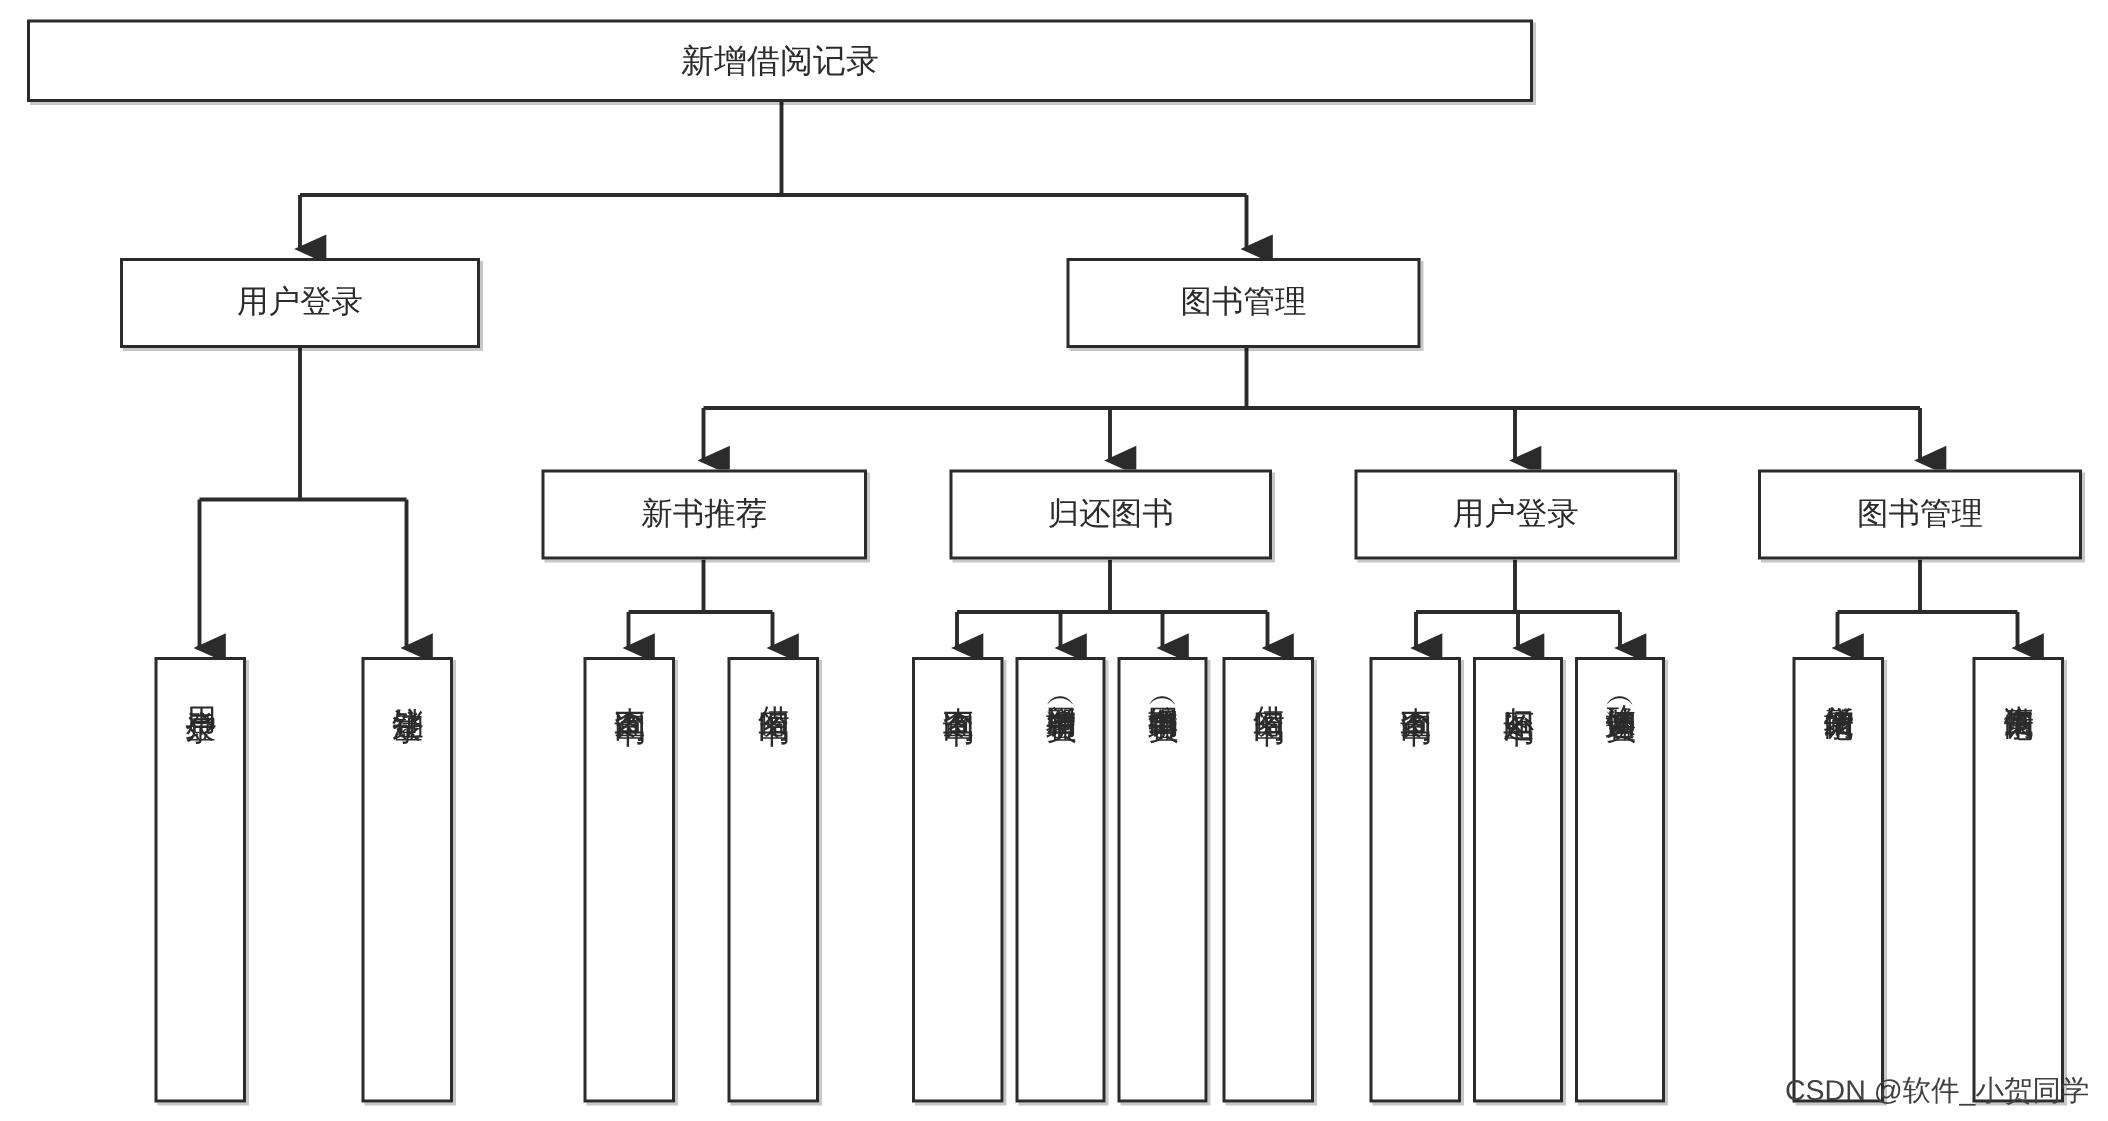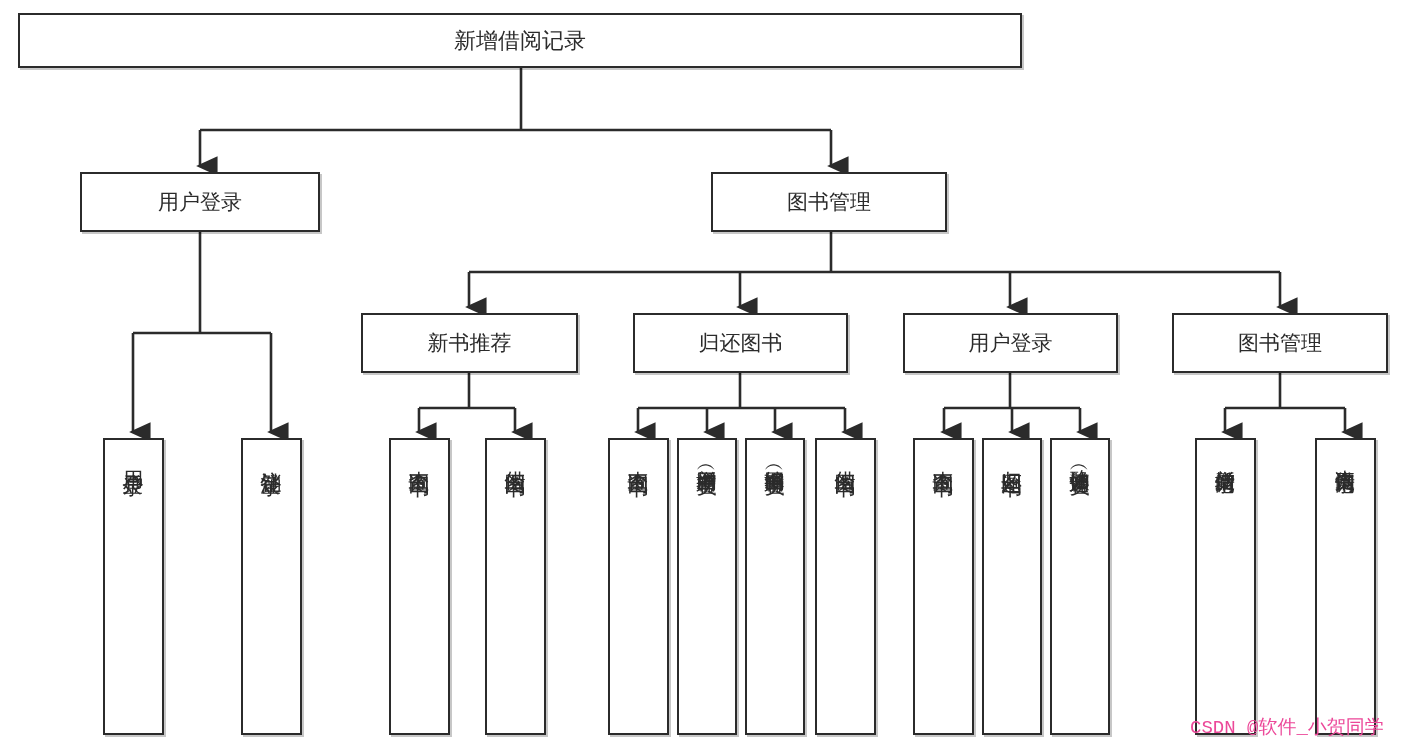--- a/index.html
+++ b/index.html
@@ -57,25 +57,24 @@
     font-size: 21px;
     letter-spacing: 2px;
     line-height: 1;
   }
   .node.vertical.tall-text .node-label {
     font-size: 20px;
     letter-spacing: 1px;
   }
   .watermark {
     position: absolute;
-    color: #ec4899;
+    color: #404040;
     font-size: 19px;
     white-space: nowrap;
     user-select: none;
-    font-family: Liberation Mono, monospace;
   }
 </style>
 </head>
 <body>
 
 <div id="canvas">
 
   <svg class="edges" viewBox="0 0 1405 747">
     <defs>
       <marker id="arrow" viewBox="0 0 12 12" refX="6" refY="10" markerWidth="9" markerHeight="9" orient="auto-start-reverse">

